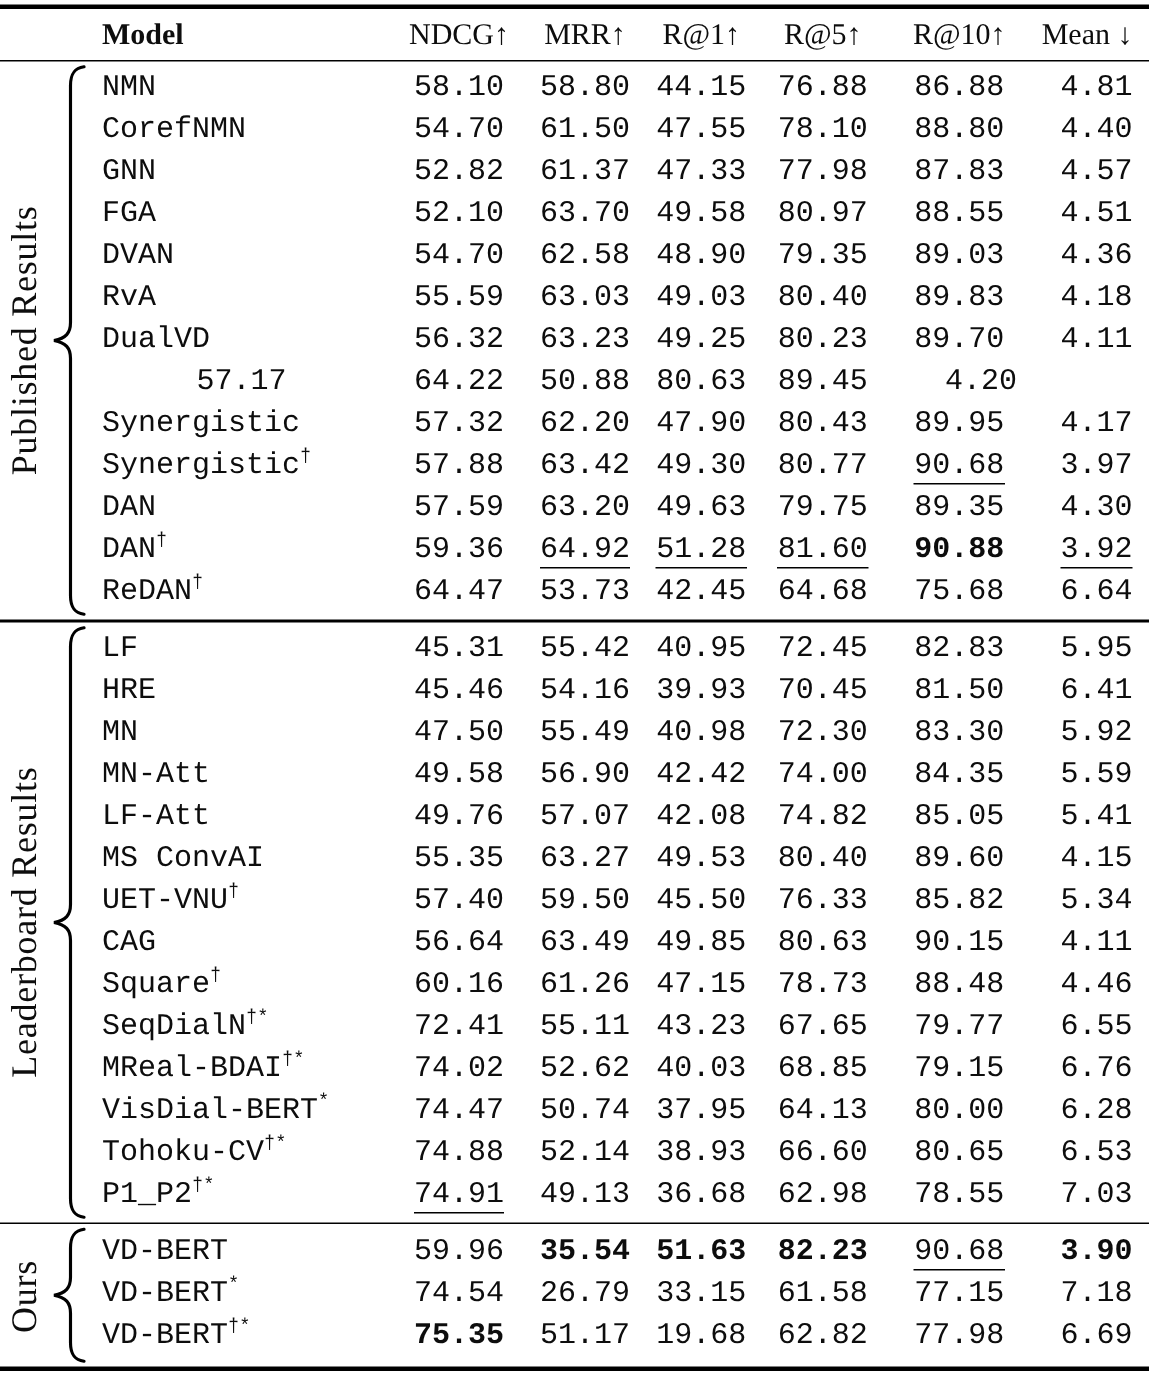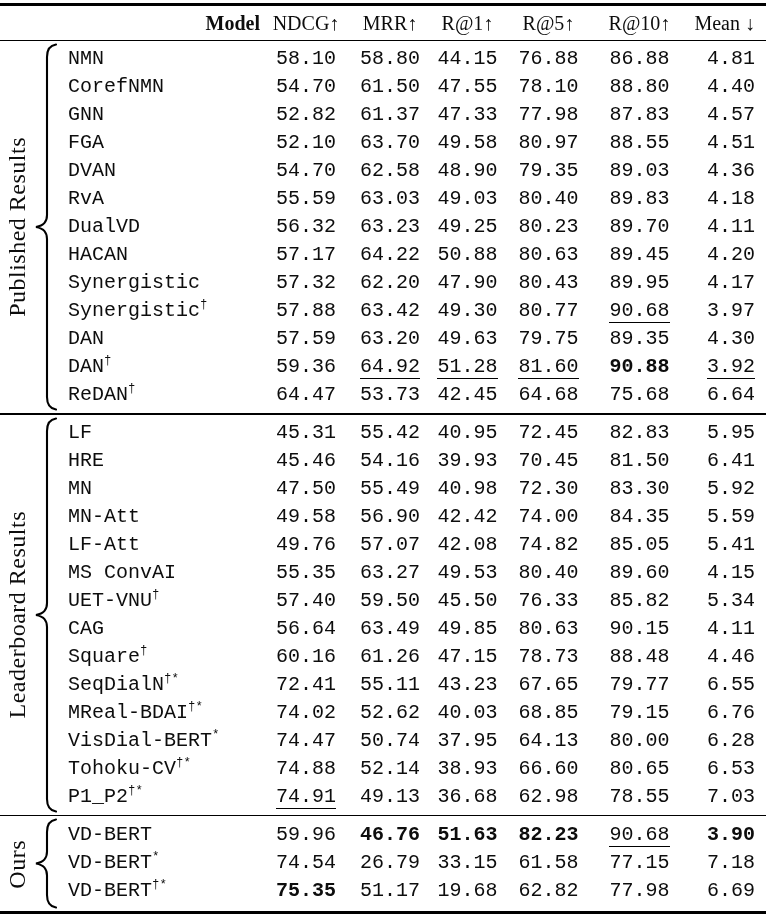--- a/index.html
+++ b/index.html
@@ -19,21 +19,21 @@
     height:28px;
     align-items:center;
     font-size:20px;
     line-height:28px;
   }
   .header-row{
     padding-left:62px;
     height:34px;
     line-height:34px;
   }
-  .header-row .model-cell{font-weight:bold;text-align:right;}
+  .header-row .model-cell{font-weight:bold;}
   .cell{white-space:nowrap;overflow:visible;}
   .model-cell{text-align:left;padding-left:6px;}
   .num{text-align:center;}
   .num.mean{text-align:right;padding-right:11px;}
   sup{font-size:0.62em;vertical-align:super;line-height:0;}
   .val.u{border-bottom:1.6px solid #000;padding-bottom:0px;}
   .val.b{font-weight:bold;}
   .group{display:flex;align-items:stretch;}
   .label-col{
     width:34px;flex:0 0 34px;
@@ -137,21 +137,20 @@
         <div class="row">
           <div class="cell model-cell"><span class="val">DualVD</span></div>
           <div class="cell num ndcg"><span class="val">56.32</span></div>
           <div class="cell num mrr"><span class="val">63.23</span></div>
           <div class="cell num r1"><span class="val">49.25</span></div>
           <div class="cell num r5"><span class="val">80.23</span></div>
           <div class="cell num r10"><span class="val">89.70</span></div>
           <div class="cell num mean"><span class="val">4.11</span></div>
         </div>
         <div class="row">
-          <div class="cell model-cell"><span class="val">HACAN</span></div>
           <div class="cell num ndcg"><span class="val">57.17</span></div>
           <div class="cell num mrr"><span class="val">64.22</span></div>
           <div class="cell num r1"><span class="val">50.88</span></div>
           <div class="cell num r5"><span class="val">80.63</span></div>
           <div class="cell num r10"><span class="val">89.45</span></div>
           <div class="cell num mean"><span class="val">4.20</span></div>
         </div>
         <div class="row">
           <div class="cell model-cell"><span class="val">Synergistic</span></div>
           <div class="cell num ndcg"><span class="val">57.32</span></div>
@@ -349,21 +348,21 @@
     </div>
     <div class="brace-col">
       <svg class="brace" width="26" height="91" viewBox="0 0 26 91">
           <path d="M 22 1.5 C 15 2.5, 13 7, 13 14 L 13 33.5 C 13 40.5, 10 44, 2 45.5 C 10 47, 13 50.5, 13 57.5 L 13 77 C 13 84, 15 88.5, 22 89.5" fill="none" stroke="#000" stroke-width="2.1" stroke-linecap="round"></path>
         </svg>
     </div>
     <div class="rows">
         <div class="row">
           <div class="cell model-cell"><span class="val">VD-BERT</span></div>
           <div class="cell num ndcg"><span class="val">59.96</span></div>
-          <div class="cell num mrr"><span class="val b">46.76</span></div>
+          <div class="cell num mrr"><span class="val b">35.54</span></div>
           <div class="cell num r1"><span class="val b">51.63</span></div>
           <div class="cell num r5"><span class="val b">82.23</span></div>
           <div class="cell num r10"><span class="val u">90.68</span></div>
           <div class="cell num mean"><span class="val b">3.90</span></div>
         </div>
         <div class="row">
           <div class="cell model-cell"><span class="val">VD-BERT</span><sup>*</sup></div>
           <div class="cell num ndcg"><span class="val">74.54</span></div>
           <div class="cell num mrr"><span class="val">26.79</span></div>
           <div class="cell num r1"><span class="val">33.15</span></div>

